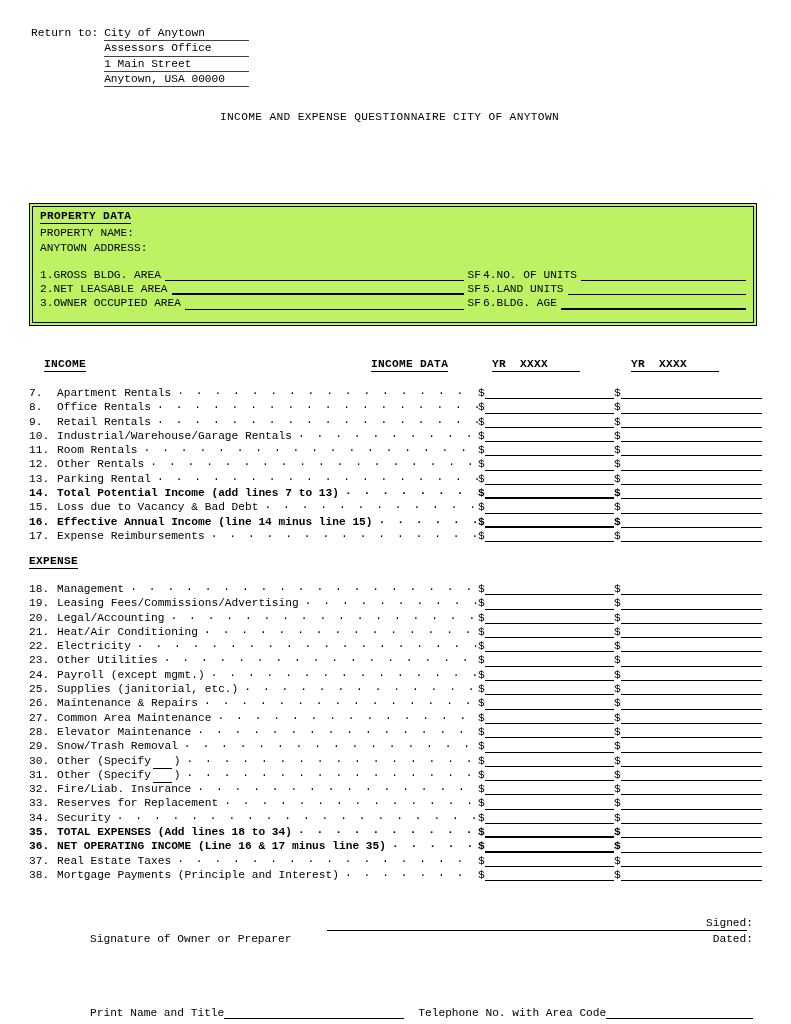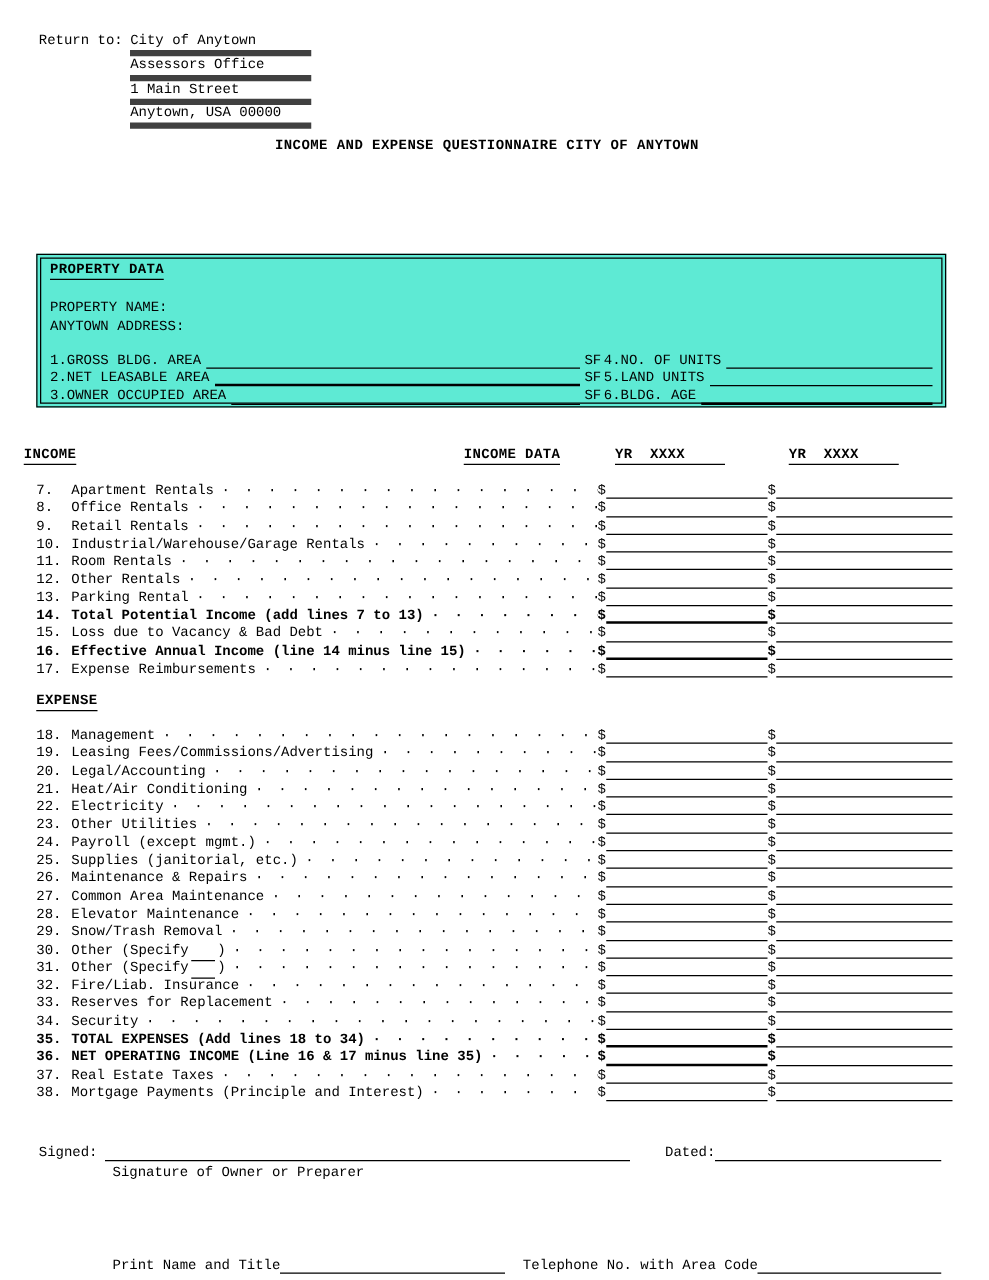--- a/index.html
+++ b/index.html
@@ -34,34 +34,34 @@
   }
   .returnto-label {
     white-space: pre;
     padding-top: 0px;
   }
   .returnto-lines {
     margin-left: 6px;
   }
   .returnto-lines .rt {
     white-space: pre;
-    border-bottom: 5px solid #404040;
+    border-bottom: 1px solid #404040;
     padding-bottom: 0px;
     width: 145px;
     height: 14.3px;
     box-sizing: content-box;
   }
 
   
   .doc-title {
     position: absolute;
     left: 0; right: 12px;
     top: 110px;
     text-align: center;
-    font-weight: bold;
+    font-weight: normal;
     letter-spacing: 0.35px;
     white-space: pre;
   }
 
   
   .intro {
     position: absolute;
     left: 31px;
     top: 139px;
     width: 700px;
@@ -71,42 +71,42 @@
 
   
   .propbox {
     position: absolute;
     left: 29px;
     top: 203px;
     width: 728px;
     height: 123px;
     border: 1px solid #000;
     box-sizing: border-box;
-    background: #5eead4;
+    background: #bef264;
   }
   .propbox-inner {
     position: absolute;
     left: 2px; top: 2px; right: 2px; bottom: 2px;
     border: 1px solid #000;
     box-sizing: border-box;
   }
   .propbox-content {
     position: absolute;
     left: 10px; top: 5px; right: 6px; bottom: 0;
   }
   .prop-heading {
     font-weight: bold;
     letter-spacing: 0.3px;
     display: inline-block;
     border-bottom: 1.6px solid #000;
     padding-bottom: 0px;
     white-space: pre;
   }
   .prop-names {
-    margin-top: 16px;
+    margin-top: 2px;
   }
   .prop-names div {
     white-space: pre;
     line-height: 14.3px;
   }
   .prop-grid {
     margin-top: 13px;
   }
   .prop-row {
     display: flex;
@@ -139,21 +139,21 @@
 
   
   .section-head {
     position: absolute;
     font-weight: bold;
     letter-spacing: 0.3px;
     border-bottom: 1.6px solid #000;
     padding-bottom: 0px;
     white-space: pre;
   }
-  .income-head { left: 19px; top: 357px; }
+  .income-head { left: 44px; top: 357px; }
   .expenses-head { left: 29px; top: 554px; }
 
   
   .colhead {
     position: absolute;
     top: 357px;
     font-weight: bold;
     letter-spacing: 0.3px;
     border-bottom: 1.6px solid #000;
     white-space: pre;
@@ -225,20 +225,21 @@
   .sig-row {
     position: absolute;
     left: 31px;
     top: 916px;
     width: 722px;
     display: flex;
     align-items: flex-end;
     height: 14.3px;
     line-height: 14.3px;
     white-space: pre;
+    flex-direction: column;
   }
   .sig-label { white-space: pre; }
   .sig-line {
     width: 420px;
     border-bottom: 1px solid #000;
     height: 12px;
     margin: 0 6px 1px 6px;
   }
   .dated-label { white-space: pre; margin-left: 22px; }
   .dated-line {

